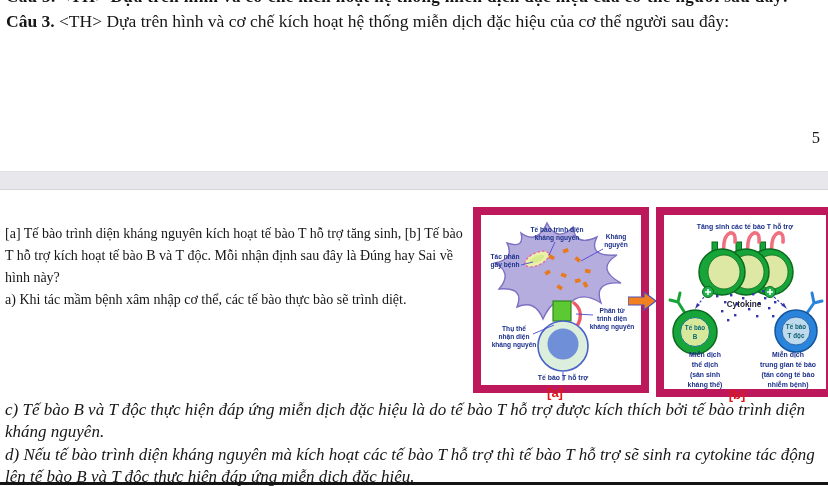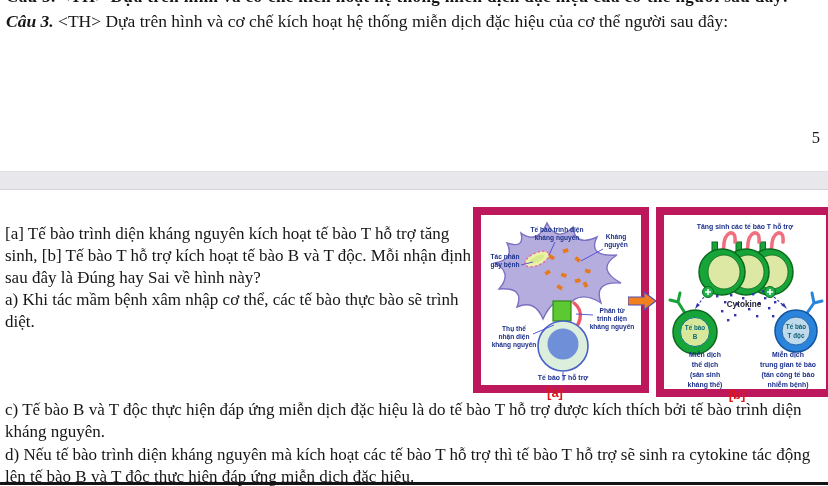--- a/index.html
+++ b/index.html
@@ -3,31 +3,31 @@
 <meta charset="utf-8">
 <style>
   html,body{margin:0;padding:0;}
   #screen{position:relative;width:828px;height:486px;background:#ffffff;overflow:hidden;
           font-family:"Liberation Serif", serif;color:#161616;}
   
   #top-clip{position:absolute;left:6px;top:0;width:822px;height:9px;overflow:hidden;}
   #top-clip .inner{margin-top:-13px;font-size:17px;white-space:nowrap;font-weight:bold;letter-spacing:.4px;}
   
   #title{position:absolute;left:6px;top:9px;width:820px;font-size:17.5px;line-height:24px;white-space:nowrap;}
-  #title .qlabel{font-weight:bold;font-style:italic;}
+  #title .qlabel{font-weight:bold;}
   
   #page-num{position:absolute;left:770px;top:128px;width:50px;text-align:right;font-size:16.5px;}
   
   #page-gap{position:absolute;left:0;top:171px;width:828px;height:17px;background:#e8e7ec;
             border-top:1px solid #e0dfe6;border-bottom:1px solid #d6d5dd;}
   
-  #body-left{position:absolute;left:5px;top:223px;width:466px;font-size:17px;line-height:22px;}
+  #body-left{position:absolute;left:5px;top:223px;width:466px;font-size:14px;line-height:22px;}
   #body-left p{margin:0;}
   #body-full{position:absolute;left:5px;top:399px;width:820px;font-size:17px;line-height:22.3px;}
-  #body-full p{margin:0;}
+  #body-full p{margin:0;font-style:italic;}
   #bottom-rule{position:absolute;left:0;top:482px;width:828px;height:3px;background:#141414;}
   
   #figure{position:absolute;left:471px;top:205px;width:356px;height:200px;}
   .panel{position:absolute;background:#fff;border:8px solid #be185d;}
   #panel-a{left:2px;top:2px;width:160px;height:170px;}
   #panel-b{left:185px;top:2px;width:162px;height:174px;}
   #arrow-ab{position:absolute;left:157px;top:86px;width:30px;height:20px;}
   .caption{position:absolute;width:48px;text-align:center;font-family:"Liberation Sans",sans-serif;
            font-weight:bold;font-size:13px;color:#e01818;}
   #caption-a{left:60px;top:180px;}

